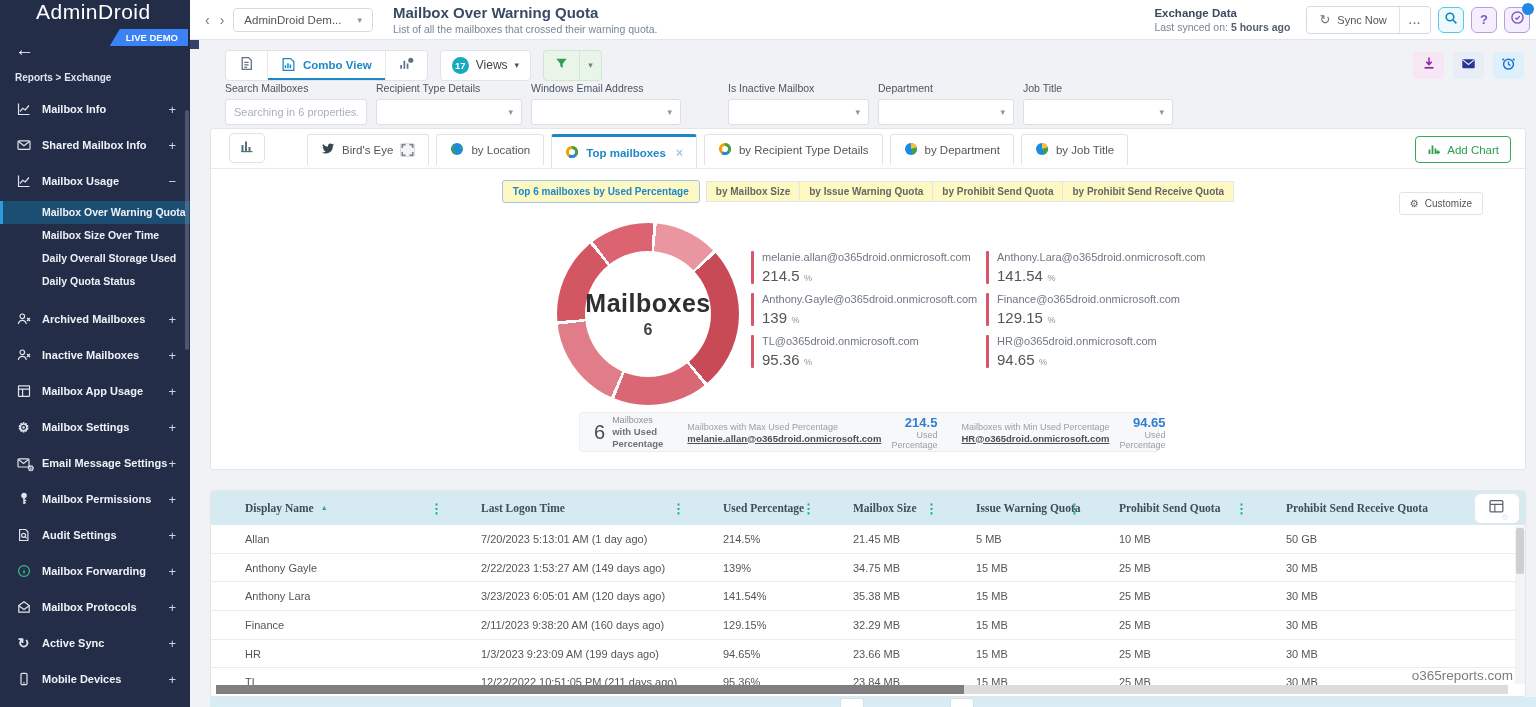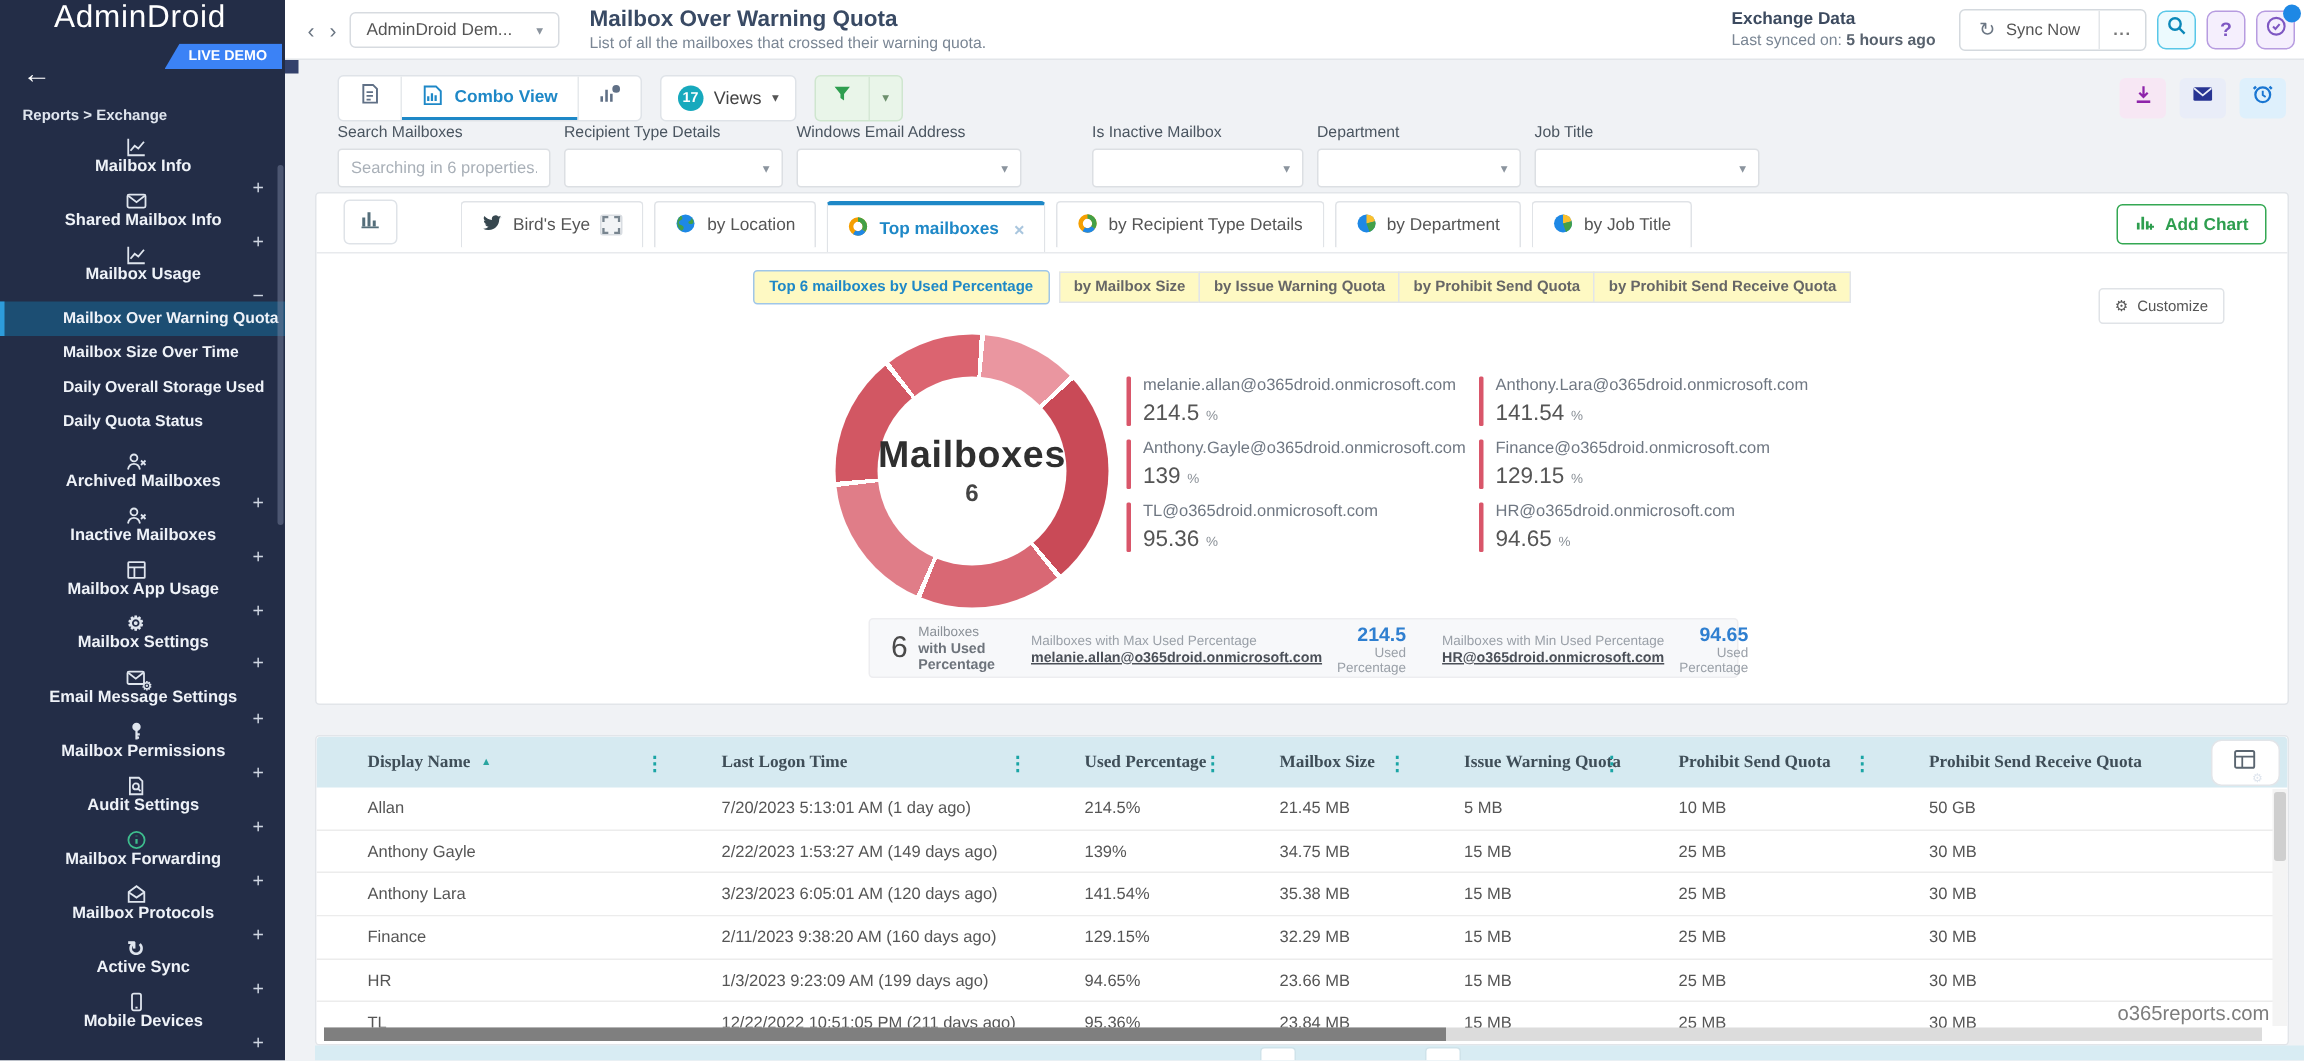--- a/index.html
+++ b/index.html
@@ -6,21 +6,21 @@
   html,body{width:1536px;height:707px;overflow:hidden;}
   body{font-family:"Liberation Sans",sans-serif;background:#eef1f5;position:relative;}
   .app{display:flex;width:1536px;height:707px;}
 
   
   .sidebar{width:190px;background:#232d47;color:#e9edf4;flex-shrink:0;position:relative;overflow:hidden;}
   .logo{font-size:21px;color:#fff;padding:0 0 0 36px;letter-spacing:.5px;font-weight:500;}
   .live-demo{position:absolute;top:29px;right:2px;background:#3b82f6;color:#fff;font-size:9.5px;font-weight:bold;padding:3px 10px 3px 16px;clip-path:polygon(10px 0,100% 0,100% 100%,0 100%);}
   .back-arrow{font-size:19px;color:#fff;padding:16px 0 0 15px;cursor:pointer;line-height:1;}
   .breadcrumb{font-size:10px;font-weight:bold;color:#dfe5ee;padding:13px 0 8px 15px;}
-  .nav-item{display:flex;align-items:center;height:36px;padding:0 14px 0 15px;font-size:11px;font-weight:bold;cursor:pointer;color:#eef2f8;flex-direction:column;}
+  .nav-item{display:flex;align-items:center;height:36px;padding:0 14px 0 15px;font-size:11px;font-weight:bold;cursor:pointer;color:#eef2f8;}
   .nav-item .nicon{width:17px;height:16px;margin-right:10px;display:flex;align-items:center;justify-content:center;color:#dfe5ee;position:relative;}
   .nav-item .nicon svg{width:14px;height:14px;}
   .nav-item .nicon.green{color:#3dbd8d;}
   .nav-item .expand{margin-left:auto;font-size:13px;font-weight:normal;color:#cfd6e2;}
   .nav-sub{list-style:none;padding:2px 0 8px;}
   .nav-sub li{height:23px;line-height:23px;padding-left:42px;font-size:10.5px;font-weight:bold;color:#eef2f8;cursor:pointer;}
   .nav-sub li.active{background:#1c4e73;border-left:3px solid #2d9cdb;padding-left:39px;}
   .side-scroll{position:absolute;right:1px;top:110px;width:4px;height:240px;background:#7e89a5;border-radius:2px;opacity:.45;}
   .gstack{position:absolute;right:-3px;bottom:-4px;font-size:8px;color:#dfe5ee;}
 
@@ -86,21 +86,21 @@
   
   .chart-panel{position:absolute;top:88px;left:20px;width:1316px;height:342px;background:#fff;border:1px solid #e2e5e9;border-radius:3px;}
   .tabbar{height:40px;border-bottom:1px solid #e8eaed;display:flex;align-items:flex-end;padding:0 14px;position:relative;}
   .chart-type-btn{width:36px;height:30px;border:1px solid #dfe3e8;border-radius:4px;margin:0 0 5px 4px;display:flex;align-items:center;justify-content:center;color:#546e7a;cursor:pointer;background:#fff;}
   .tabs{display:flex;margin-left:42px;}
   .tab{height:31px;border:1px solid #e0e3e7;border-bottom:none;border-radius:3px 3px 0 0;background:#fff;display:flex;align-items:center;gap:7px;padding:0 13px;font-size:11.5px;color:#555;margin-right:7px;cursor:pointer;}
   .tab.active{border-top:3px solid #1e88c7;color:#1e88c7;font-weight:bold;height:34px;}
   .tab .close{color:#a9c6de;font-size:12px;margin-left:3px;}
   .tab .exp{color:#9aa1a9;border:1px solid #d9dde2;border-radius:2px;background:#f2f4f6;width:15px;height:14px;display:flex;align-items:center;justify-content:center;}
   .tab svg{width:14px;height:14px;}
-  .add-chart{position:absolute;right:14px;top:7px;height:27px;border:1px solid #34a853;color:#2e9e4f;border-radius:4px;display:flex;align-items:center;gap:6px;padding:0 11px;font-size:11.5px;font-weight:bold;background:#fff;cursor:pointer;margin-left:20px;}
+  .add-chart{position:absolute;right:14px;top:7px;height:27px;border:1px solid #34a853;color:#2e9e4f;border-radius:4px;display:flex;align-items:center;gap:6px;padding:0 11px;font-size:11.5px;font-weight:normal;background:#fff;cursor:pointer;margin-left:20px;}
   .subtabs{display:flex;justify-content:center;margin-top:11px;align-items:center;}
   .subtab{border:1px solid #e2e5e9;background:#fef9c3;padding:4px 9px;font-size:10px;color:#666;font-weight:bold;cursor:pointer;margin-left:-1px;}
   .subtab.active{border:1px solid #9fc6e8;border-radius:3px;color:#1e88c7;margin-right:7px;padding:5px 10px;margin-left:0;}
   .customize-btn{position:absolute;top:63px;right:42px;border:1px solid #e0e3e7;background:#fff;border-radius:3px;padding:5px 10px;font-size:10px;color:#555;display:flex;align-items:center;gap:6px;cursor:pointer;}
 
   .donut{position:absolute;left:346px;top:94px;width:182px;height:182px;border-radius:50%;}
   .donut::after{content:"";position:absolute;inset:28px;background:#fff;border-radius:50%;}
   .donut-center{position:absolute;inset:28px;z-index:1;display:flex;flex-direction:column;align-items:center;justify-content:center;}
   .donut-title{font-size:25px;font-weight:bold;color:#2f2f2f;letter-spacing:.5px;}
   .donut-count{font-size:16px;font-weight:bold;color:#444;margin-top:3px;}

